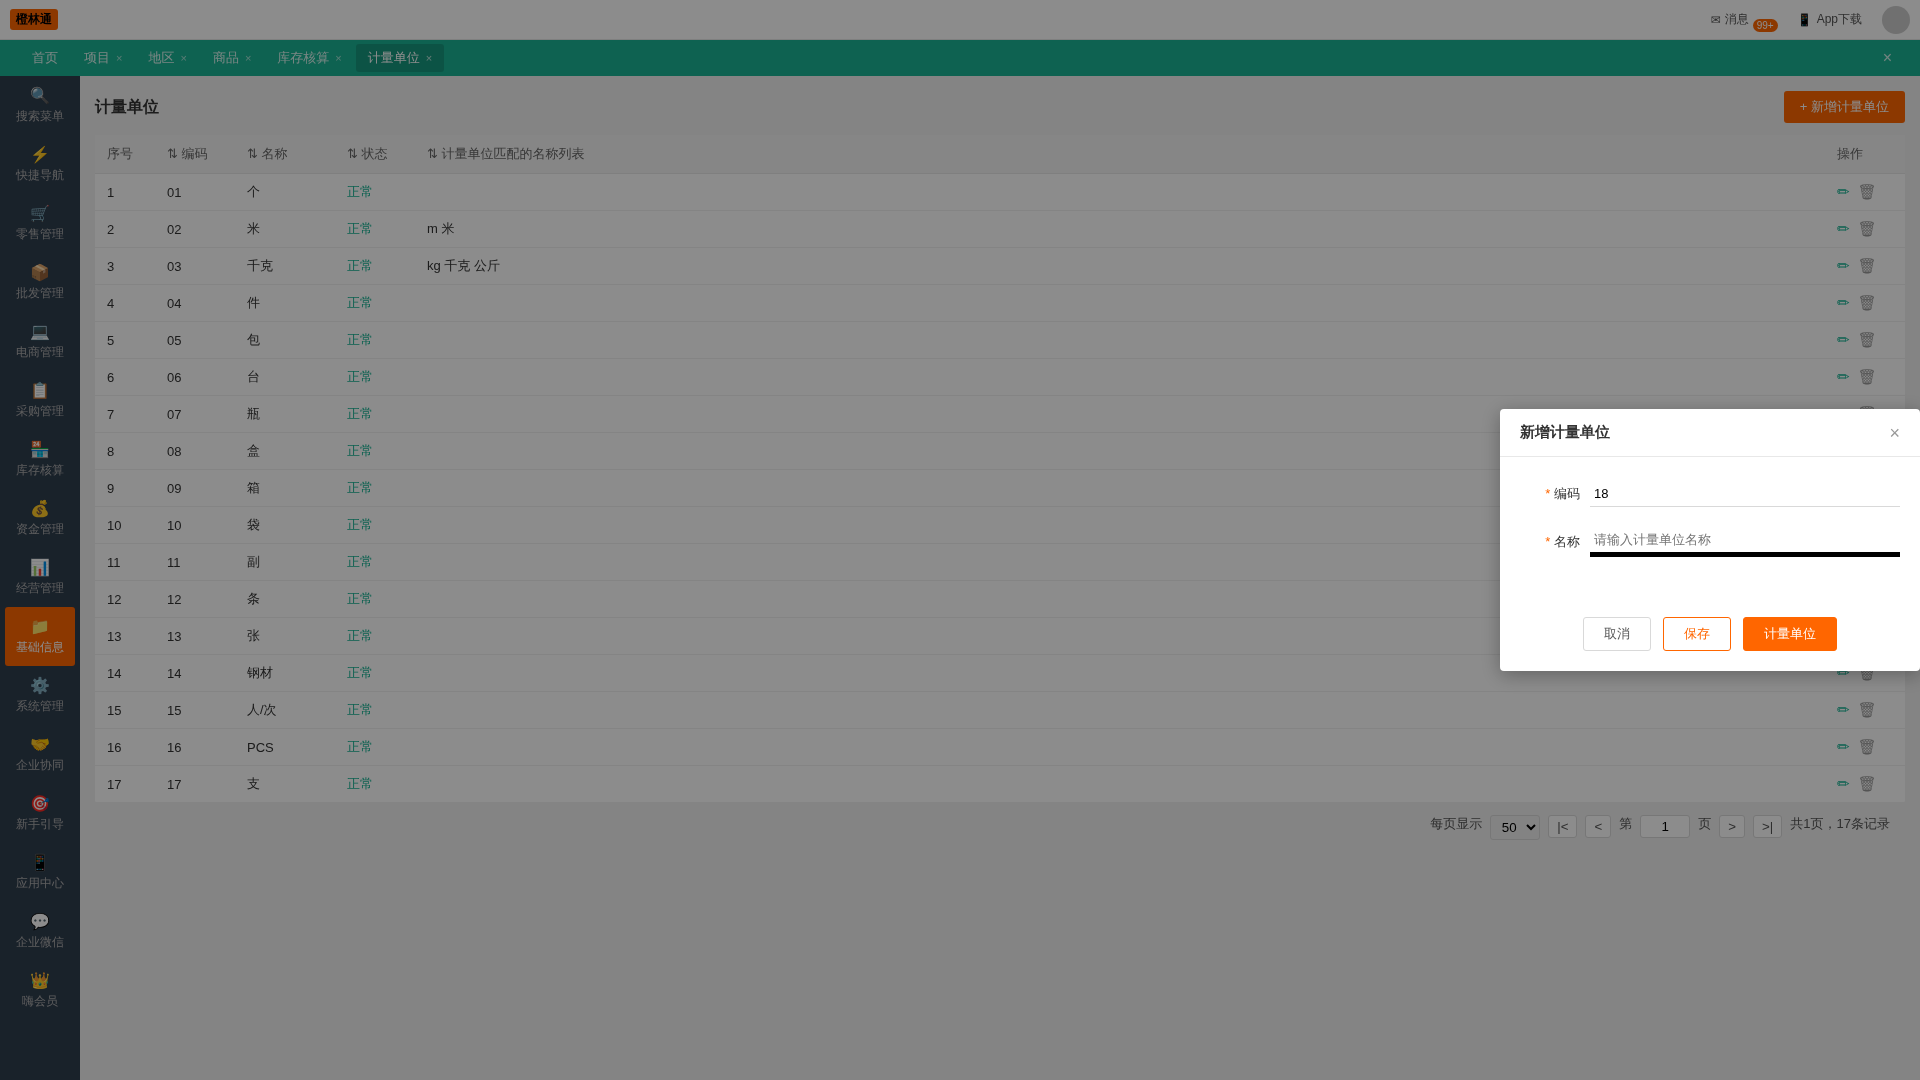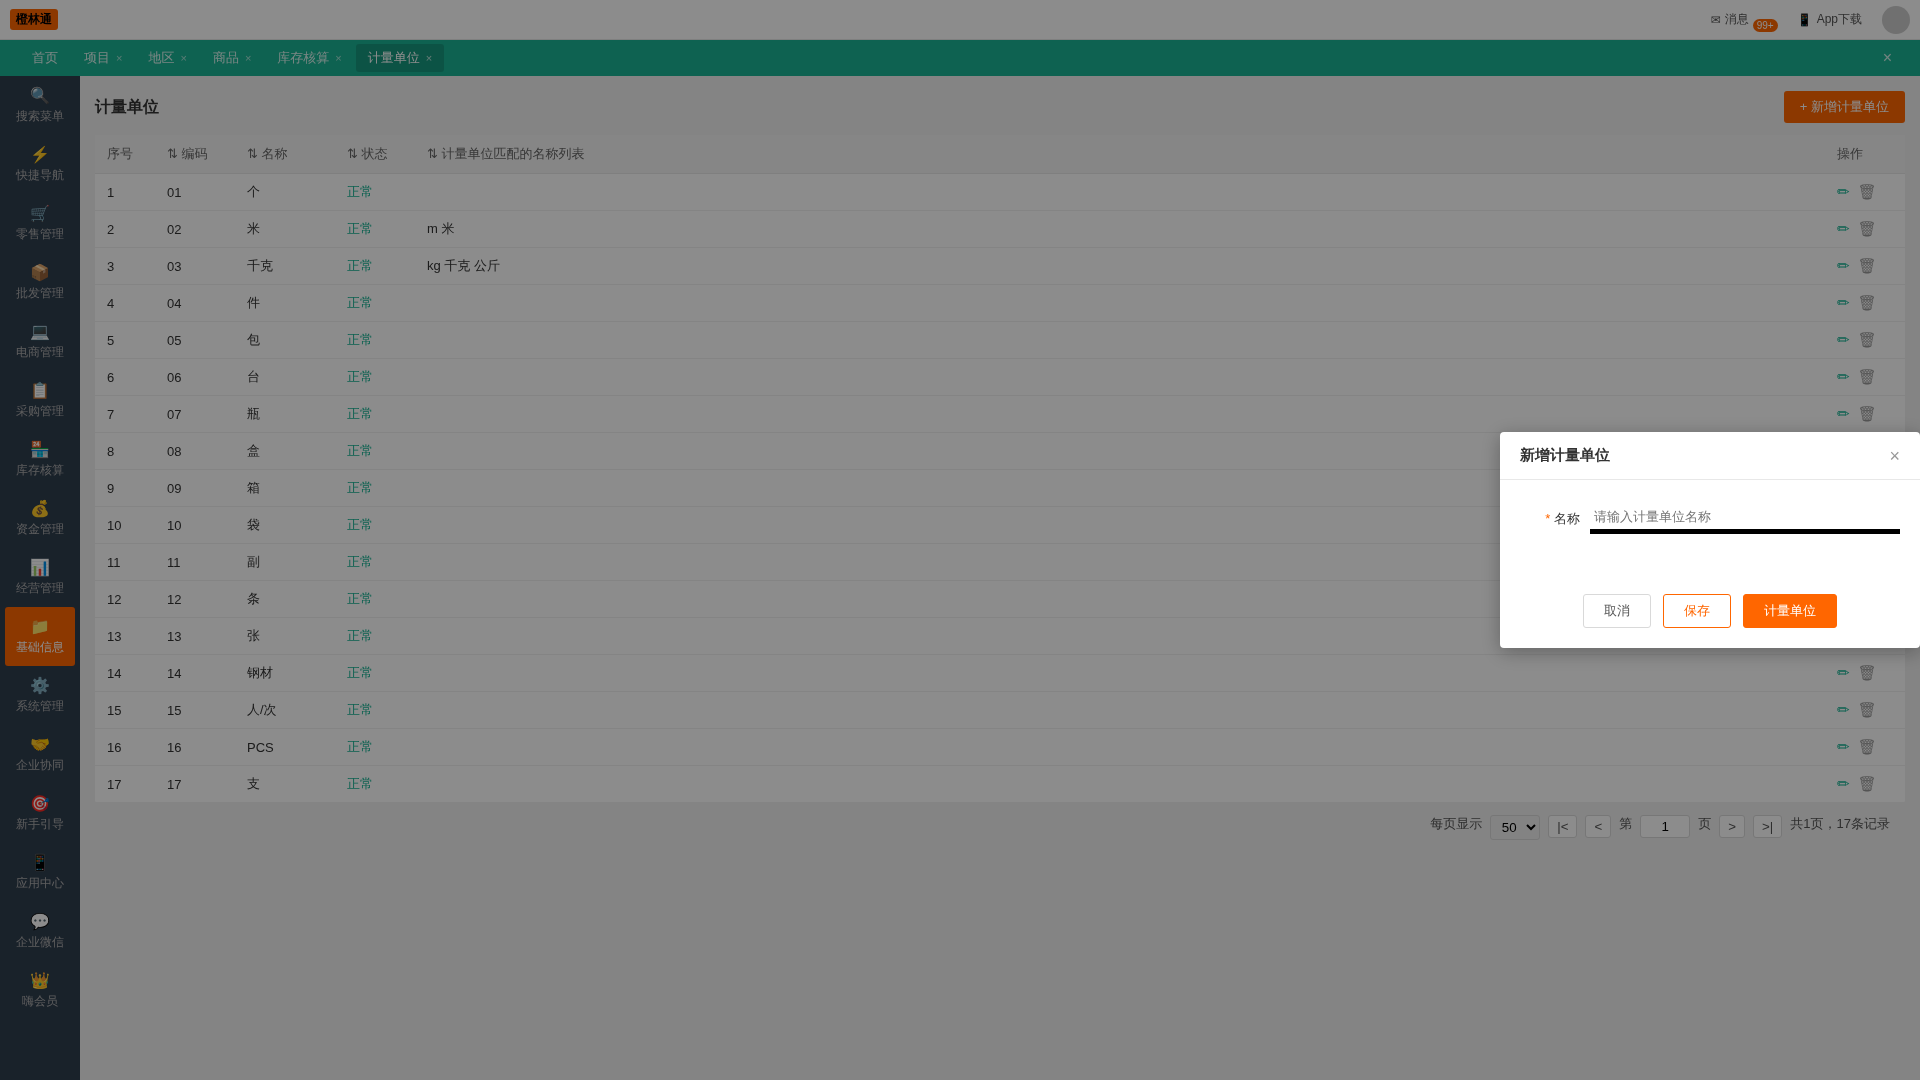--- a/index.html
+++ b/index.html
@@ -459,20 +459,26 @@
 
 <div class="modal-overlay">
   <div class="modal">
     <div class="modal-header">
       <span class="modal-title">新增计量单位</span>
       <span class="modal-close">×</span>
     </div>
     <div class="modal-body">
       <div class="form-row">
         <label class="form-label">
+          <span style="color:#f60">*</span> 编码
+        </label>
+        <input class="form-input" type="text" value="18" style="">
+      </div>
+      <div class="form-row">
+        <label class="form-label">
           <span style="color:#f60">*</span> 名称
         </label>
         <input class="form-input active-border" type="text" placeholder="请输入计量单位名称" style="">
       </div>
     </div>
     <div class="modal-footer">
       <button class="btn-cancel">取消</button>
       <button class="btn-save">保存</button>
       <button class="btn-save-new">计量单位</button>
     </div>

